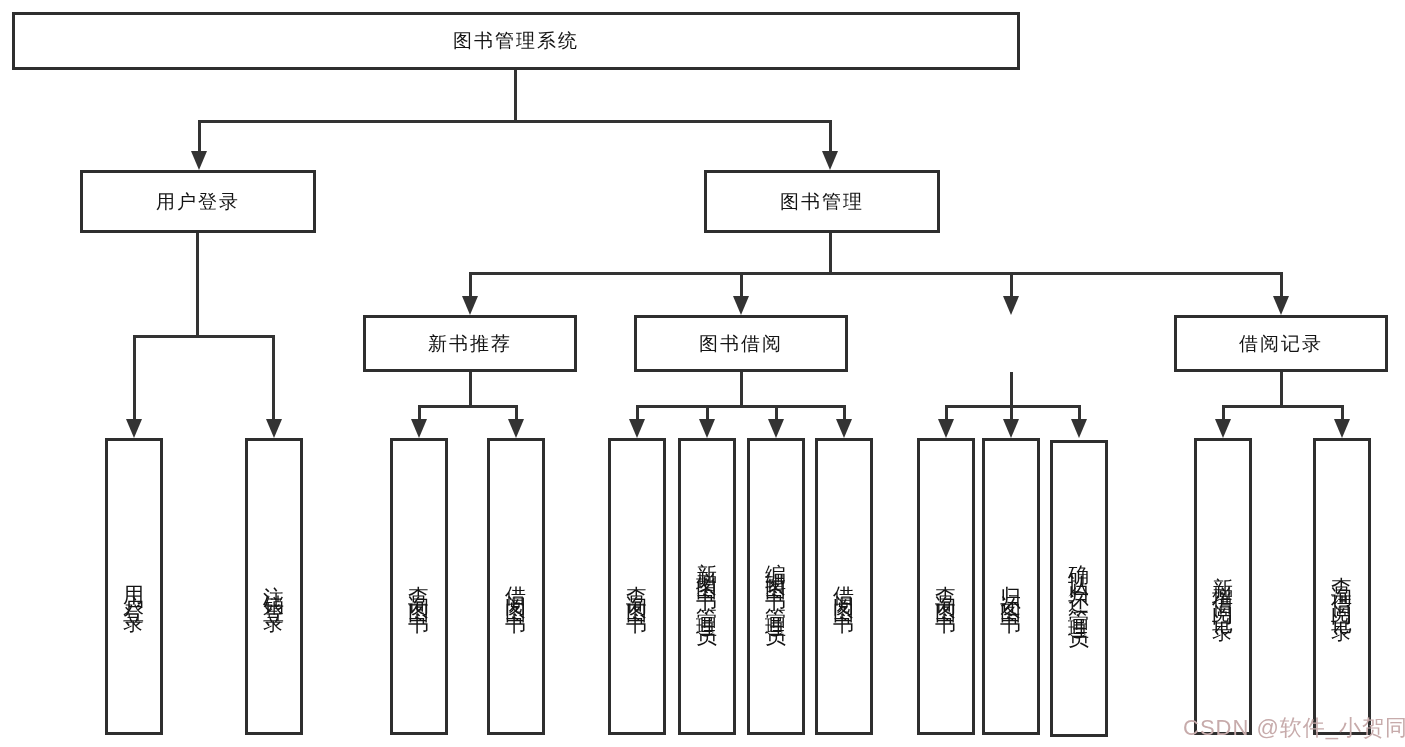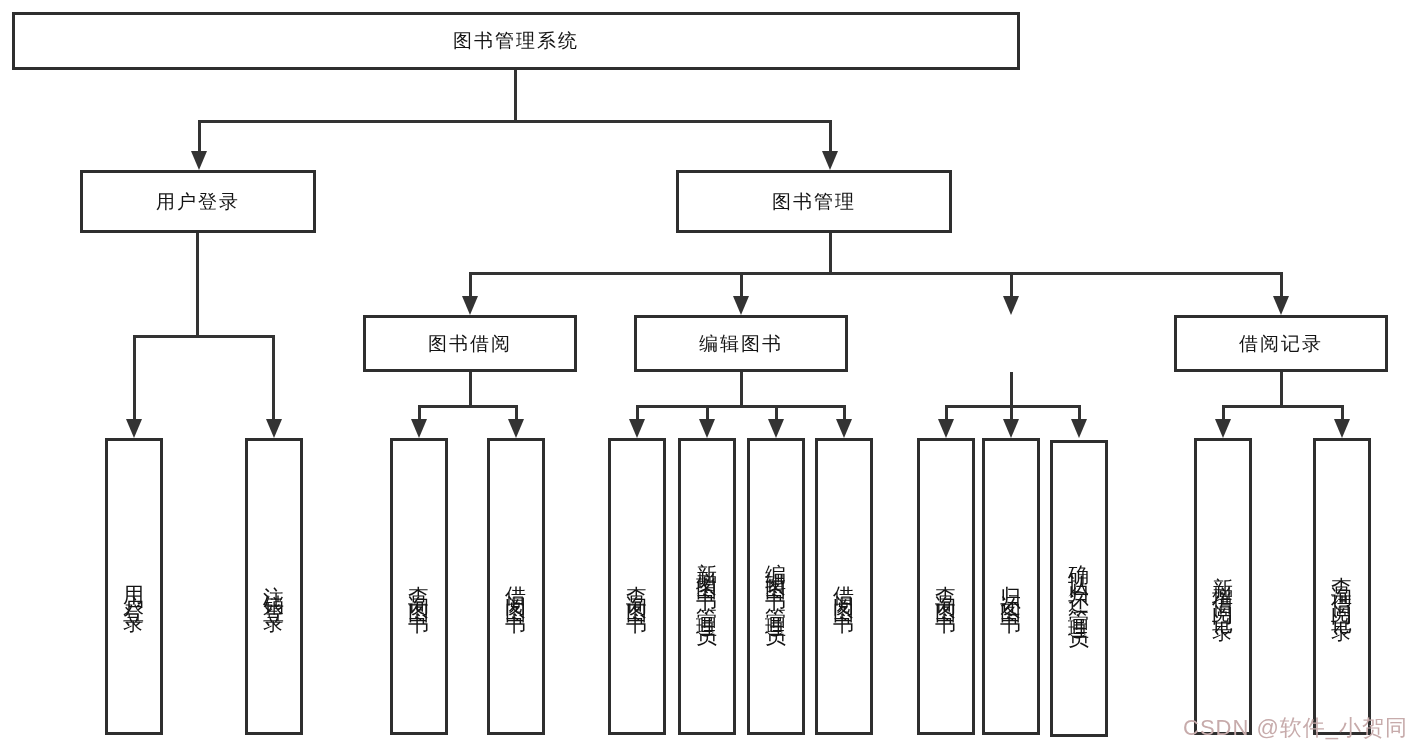--- a/index.html
+++ b/index.html
@@ -133,29 +133,29 @@
   <div class="vline" style="left:1341px;top:405px;height:18px;"></div>
   <div class="arrow" style="left:1334px;top:419px;"></div>
 
   <div class="box" style="left:12px;top:12px;width:1008px;height:58px;">
     <span class="label">图书管理系统</span>
   </div>
 
   <div class="box" style="left:80px;top:170px;width:236px;height:63px;">
     <span class="label">用户登录</span>
   </div>
-  <div class="box" style="left:676px;top:170px;width:276px;height:63px;">
+  <div class="box" style="left:704px;top:170px;width:236px;height:63px;">
     <span class="label">图书管理</span>
   </div>
 
   <div class="box" style="left:363px;top:315px;width:214px;height:57px;">
+    <span class="label">新书推荐</span>
+  </div>
+  <div class="box" style="left:634px;top:315px;width:214px;height:57px;">
     <span class="label">图书借阅</span>
-  </div>
-  <div class="box" style="left:634px;top:315px;width:214px;height:57px;">
-    <span class="label">编辑图书</span>
   </div>
   <div class="box" style="left:1174px;top:315px;width:214px;height:57px;">
     <span class="label">借阅记录</span>
   </div>
 
   <div class="box v" style="left:105px;top:438px;width:58px;height:297px;">
     <span class="label">用户登录</span>
   </div>
   <div class="box v" style="left:245px;top:438px;width:58px;height:297px;">
     <span class="label">注销登录</span>

